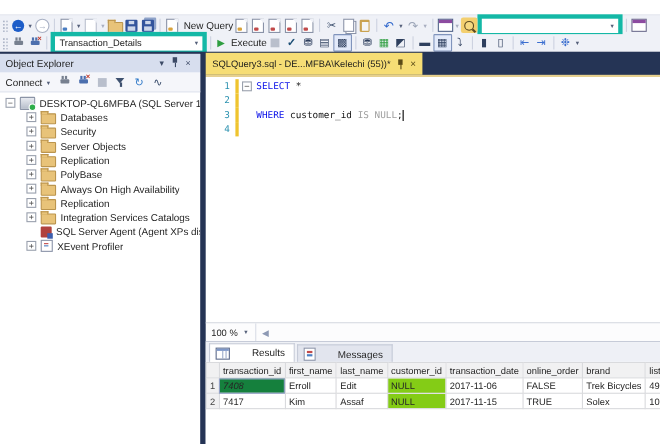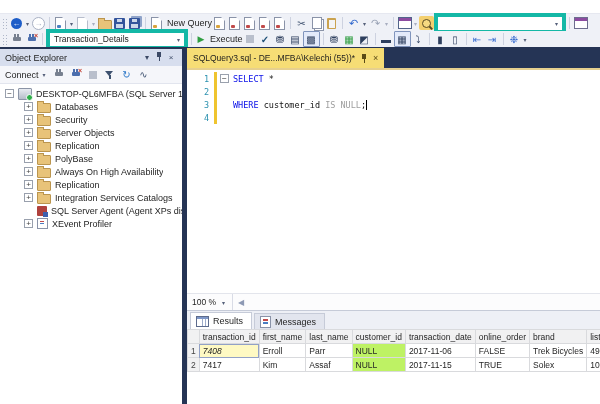--- a/index.html
+++ b/index.html
@@ -133,39 +133,39 @@
   .cursor{display:inline-block;width:1px;height:10px;background:#000;vertical-align:text-bottom;}
 
   .editor-bottom{height:16px;background:#fcfcfd;border-top:1px solid #e3e5ec;display:flex;
                  align-items:center;font-size:8.5px;flex:none;}
   .zoom-box{display:flex;align-items:center;gap:4px;padding:0 5px;height:100%;border-right:1px solid #d9dce6;}
   .hsarrow{color:#8d99b4;font-size:8px;padding:0 5px;}
 
   
   .results-pane{height:93px;display:flex;flex-direction:column;border-top:1px solid #c6cbd8;flex:none;background:#fff;}
   .rtabs{height:18px;background:#eef0f6;display:flex;align-items:flex-end;padding-left:3px;gap:2px;flex:none;}
-  .rtab{display:flex;align-items:center;gap:4px;font-size:9px;color:#262626;height:15px;
+  .rtab{display:flex;align-items:center;gap:20px;font-size:9px;color:#262626;height:15px;
         padding:0 8px 0 5px;border:1px solid #c6cbd8;border-bottom:none;background:#e2e5ee;}
   .rtab.active{background:#fff;height:16px;}
   .tbl-ic{width:11px;height:9px;border:1px solid #5d6b8c;background:#fff;position:relative;}
   .tbl-ic:before{content:"";position:absolute;top:0;left:0;right:0;height:2px;background:#7e97c8;}
   .tbl-ic:after{content:"";position:absolute;top:2px;left:4.5px;width:1px;bottom:0;background:#9daccb;
                 box-shadow:3px 0 0 #9daccb;}
   .msg-ic{width:9px;height:10px;background:#fff;border:1px solid #8a93a8;position:relative;}
   .msg-ic:before{content:"";position:absolute;top:2px;left:1.5px;width:5px;height:2px;background:#c14a4a;}
   .msg-ic:after{content:"";position:absolute;top:5px;left:1.5px;width:5px;height:2px;background:#4a7ec2;}
 
   .gridwrap{flex:1;overflow:hidden;background:#fff;}
   table.grid{border-collapse:collapse;table-layout:fixed;font-size:8.5px;}
   .grid th,.grid td{border:1px solid #d9dadd;height:13px;padding:0 3px;text-align:left;
         font-weight:normal;white-space:nowrap;overflow:hidden;color:#262626;}
   .grid th{background:#f1f1f2;margin-top:20px;}
   .grid td.rownum{background:#f1f1f2;text-align:center;color:#444;}
-  .grid td.nullc{background:#bef264;margin-left:40px;}
-  .grid td.selc{background:#fef9c3;outline:1px solid #92a1c6;outline-offset:-1px;font-style:italic;}
+  .grid td.nullc{background:#84cc16;margin-left:40px;}
+  .grid td.selc{background:#15803d;outline:1px solid #92a1c6;outline-offset:-1px;font-style:italic;}
 </style>
 </head>
 <body>
 
 <div class="app">
 
 
   <div class="toolbar row1">
     <span class="grip"></span>
     <span class="gi">
@@ -513,21 +513,21 @@
                   <th>online_order</th>
                   <th>brand</th>
                   <th>list_price</th>
                 </tr>
               </thead>
               <tbody>
                 <tr>
                   <td class="rownum">1</td>
                   <td class="selc">7408</td>
                   <td>Erroll</td>
-                  <td>Parr</td>
+                  <td>Edit</td>
                   <td class="nullc">NULL</td>
                   <td>2017-11-06</td>
                   <td>FALSE</td>
                   <td>Trek Bicycles</td>
                   <td>495.72</td>
                 </tr>
                 <tr>
                   <td class="rownum">2</td>
                   <td>7417</td>
                   <td>Kim</td>

